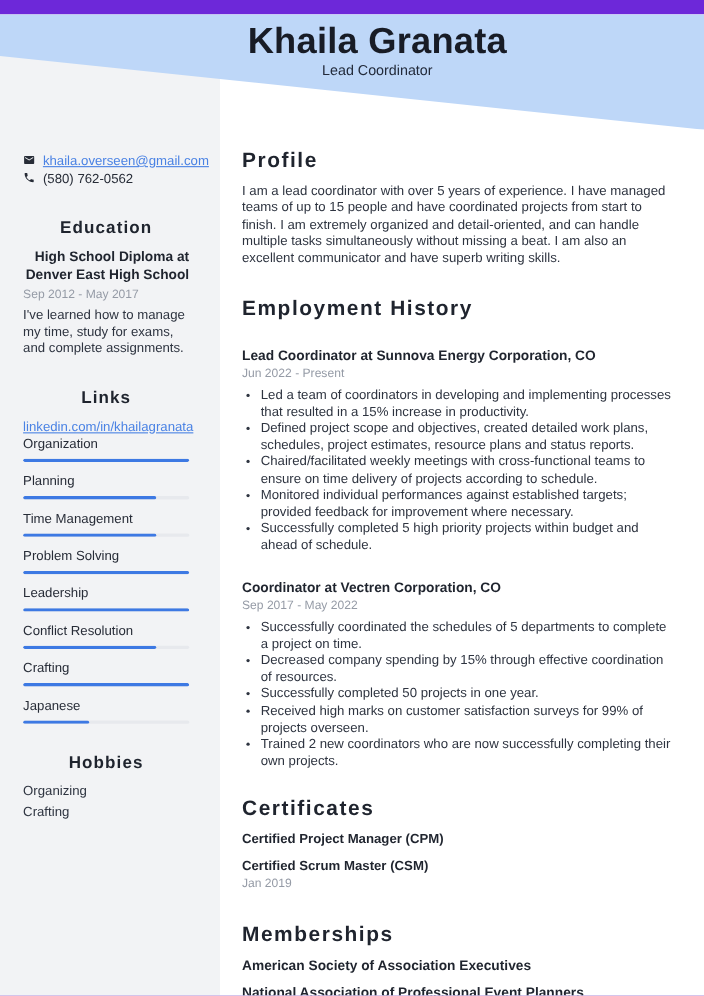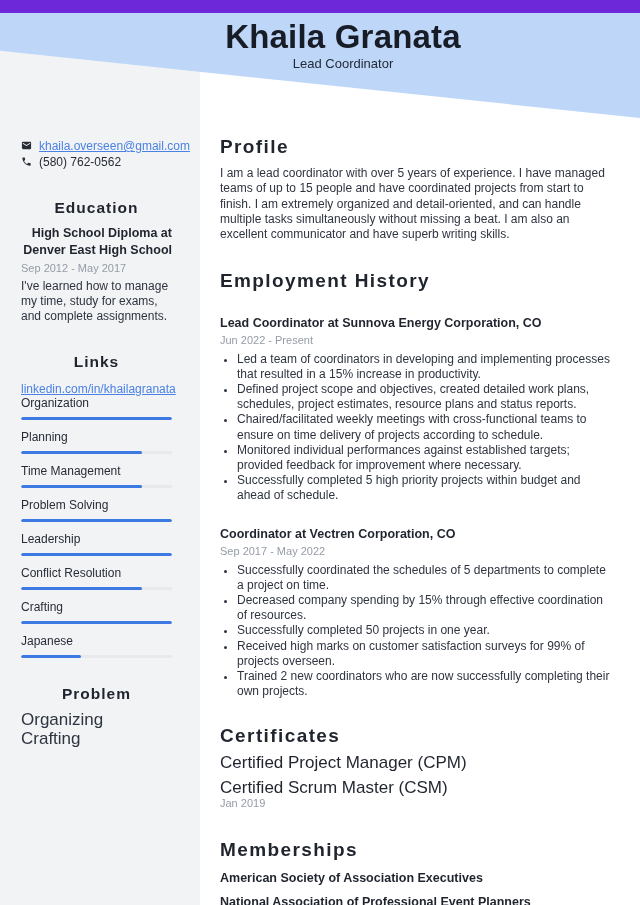--- a/index.html
+++ b/index.html
@@ -34,41 +34,41 @@
   }
   .mt-side { margin-top:29px; }
   .edu-degree { font-size:12.5px; font-weight:700; line-height:17px; color:#1f242e; margin-bottom:3px;text-align:right; }
   .date-gray { font-size:11px; color:#959ba6; line-height:13px; }
   .edu-desc { font-size:12px; line-height:15.3px; color:#2e3440; margin-top:4px; }
   .sidebar-link { font-size:12px; line-height:15px; }
   .skill-item { margin-bottom:11px; }
   .skill-label { font-size:12px; line-height:13px; color:#272c37; margin-bottom:7px; }
   .skill-bar { height:3px; background:#e7e9ed; border-radius:2px; overflow:hidden; }
   .skill-fill { height:100%; background:#3d79e3; border-radius:2px; }
-  .hobby-item { font-size:17px; line-height:19px; color:#2e3440; }
+  .hobby-item { font-size:12px; line-height:19px; color:#2e3440; }
   
   .main {
     position:absolute; top:13px; left:200px; right:0; bottom:0;
     background:#ffffff; z-index:1; padding:123px 28px 0 20px; color:#2e3440;
   }
   .main-heading {
     font-size:19px; font-weight:700; letter-spacing:1.4px; color:#1f242e;
     margin:0 0 7px 0; line-height:1.2;
   }
   .profile-text { font-size:12px; line-height:15.4px; color:#2e3440; }
   .section { margin-bottom:0; }
   .sec-gap { margin-top:27px; }
   .job { margin-bottom:6px; }
   .job-title { font-size:12.5px; font-weight:700; color:#1f242e; line-height:15px; margin-bottom:3px;margin-top:23px; }
   .job-dates { margin-bottom:5px; }
   ul.job-bullets { margin:0; padding-left:17px; }
   ul.job-bullets li { font-size:12px; line-height:15.2px; color:#2e3440; }
   ul.job-bullets li::marker { font-size:11px; }
   .cert-item { margin-bottom:10px; }
-  .cert-title { font-size:17px; font-weight:400; color:#1f242e; line-height:15px; margin-bottom:2px; }
+  .cert-title { font-size:12px; font-weight:700; color:#1f242e; line-height:15px; margin-bottom:2px; }
   .membership-item { font-size:12.5px; font-weight:700; color:#1f242e; line-height:15px; margin-bottom:9px; }
 </style>
 </head>
 <body>
 
 <div class="page">
 
   <div class="header">
     <div class="header-inner">
       <div class="header-name">Khaila Granata</div>
@@ -146,21 +146,21 @@
           <div class="skill-fill" style="width: 100%;"></div>
         </div>
     </div>
     <div class="skill-item">
       <div class="skill-label">Japanese</div>
       <div class="skill-bar">
           <div class="skill-fill" style="width: 40%;"></div>
         </div>
     </div>
 
-    <div class="side-heading" style="margin-top:27px; margin-bottom:6px;">Problem</div>
+    <div class="side-heading" style="margin-top:27px; margin-bottom:6px;">Hobbies</div>
     <div class="hobby-item">Organizing</div>
     <div class="hobby-item">Crafting</div>
     
   </div>
 
   <div class="main">
 
     <div class="section">
       <div class="main-heading">Profile</div>
       <p class="profile-text">I am a lead coordinator with over 5 years of experience. I have managed teams of up to 15 people and have coordinated projects from start to finish. I am extremely organized and detail-oriented, and can handle multiple tasks simultaneously without missing a beat. I am also an excellent communicator and have superb writing skills.</p>

